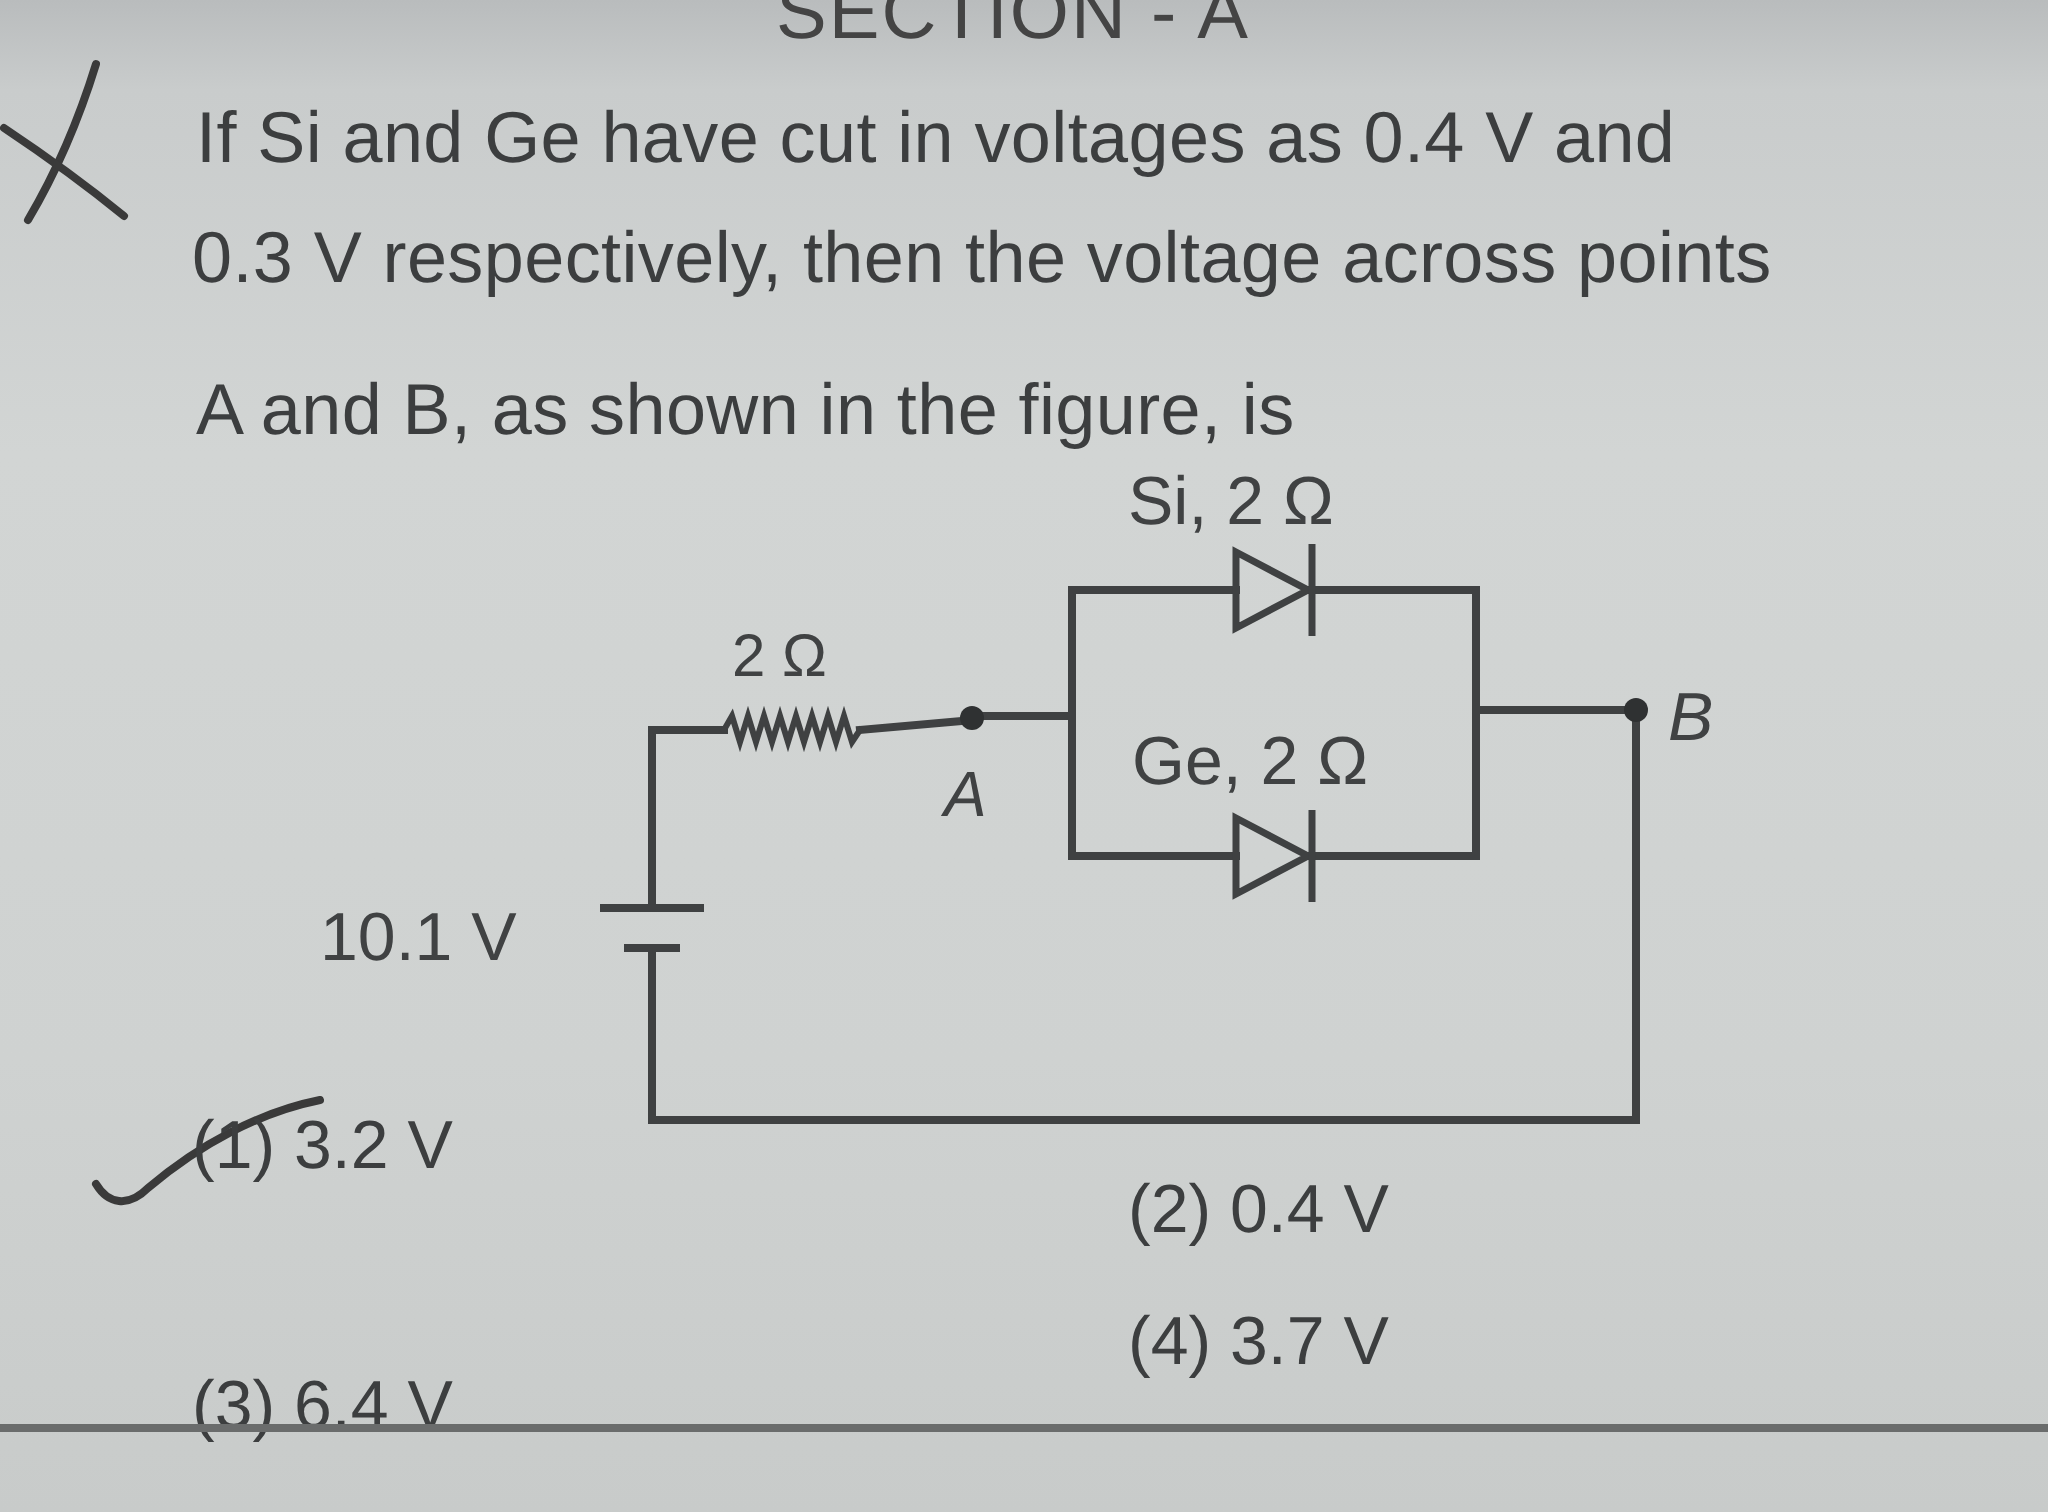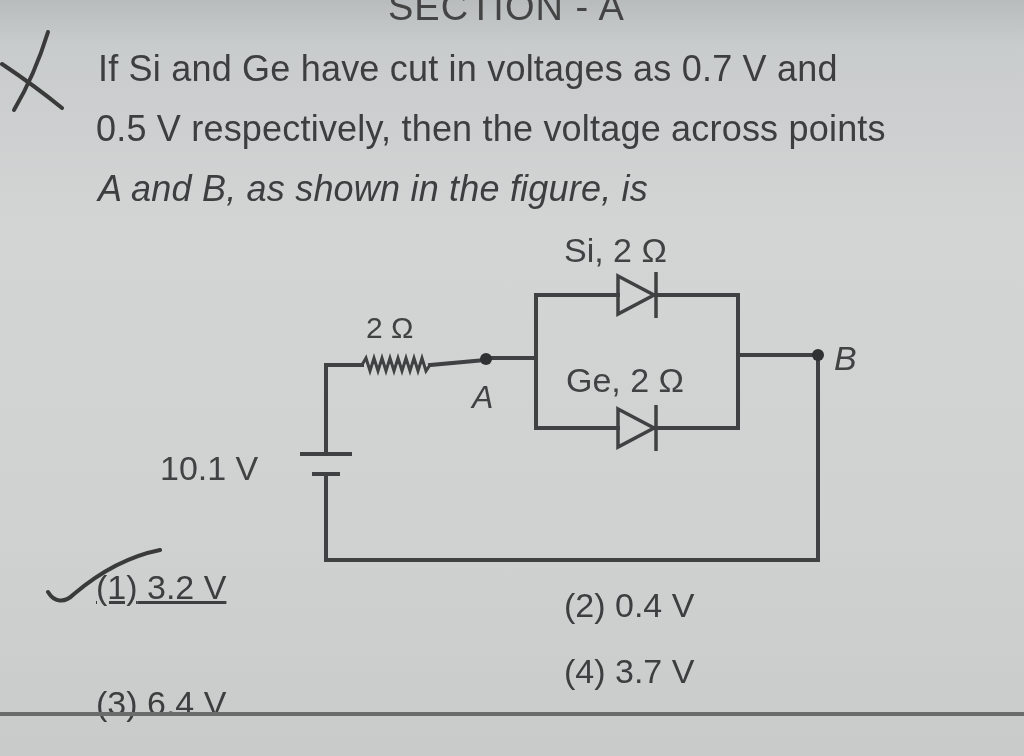--- a/index.html
+++ b/index.html
@@ -14,43 +14,43 @@
     position: absolute; left: 388px; top: -14px;
     font-size: 38px; letter-spacing: 1px; color: #444;
   }
   .cross-mark { position: absolute; left: 0; top: 28px; }
   .question-line {
     position: absolute; left: 98px; font-size: 36px; color: #3c3e3f;
     white-space: nowrap; letter-spacing: 0.2px;
   }
   .ql1 { top: 48px; }
   .ql2 { top: 108px; left: 96px; }
-  .ql3 { top: 168px; font-style: italic; }
+  .ql3 { top: 184px; }
   .circuit { position: absolute; left: 0; top: 0; }
   .option { position: absolute; font-size: 34px; color: #3c3e3f; white-space: nowrap; }
-  .opt1 { left: 96px; top: 568px; text-decoration: underline; }
+  .opt1 { left: 96px; top: 554px; }
   .opt2 { left: 564px; top: 586px; }
   .opt3 { left: 96px; top: 684px; }
   .opt4 { left: 564px; top: 652px; }
   .rule { position: absolute; left: 0; top: 712px; width: 1024px; height: 4px; background: #6a6c6c; }
   .tick-mark { position: absolute; left: 40px; top: 548px; }
 </style>
 </head>
 <body>
 
 <div class="section-title">SECTION - A</div>
 
 <svg class="cross-mark" width="80" height="90" viewBox="0 0 80 90">
   <path d="M48 4 C40 30 30 55 14 82" stroke="#3a3a3a" stroke-width="4" fill="none" stroke-linecap="round"></path>
   <path d="M2 36 C20 48 40 62 62 80" stroke="#3a3a3a" stroke-width="4" fill="none" stroke-linecap="round"></path>
 </svg>
 
 <div>
-  <div class="question-line ql1">If Si and Ge have cut in voltages as 0.7 V and</div>
-  <div class="question-line ql2">0.5 V respectively, then the voltage across points</div>
+  <div class="question-line ql1">If Si and Ge have cut in voltages as 0.4 V and</div>
+  <div class="question-line ql2">0.3 V respectively, then the voltage across points</div>
   <div class="question-line ql3">A and B, as shown in the figure, is</div>
 </div>
 
 <svg class="circuit" width="1024" height="600" viewBox="0 0 1024 600">
   <g stroke="#3f4142" stroke-width="4" fill="none" stroke-linecap="square">
 
     <line x1="326" y1="365" x2="326" y2="454"></line>
 
     <line x1="326" y1="474" x2="326" y2="560"></line>
 

